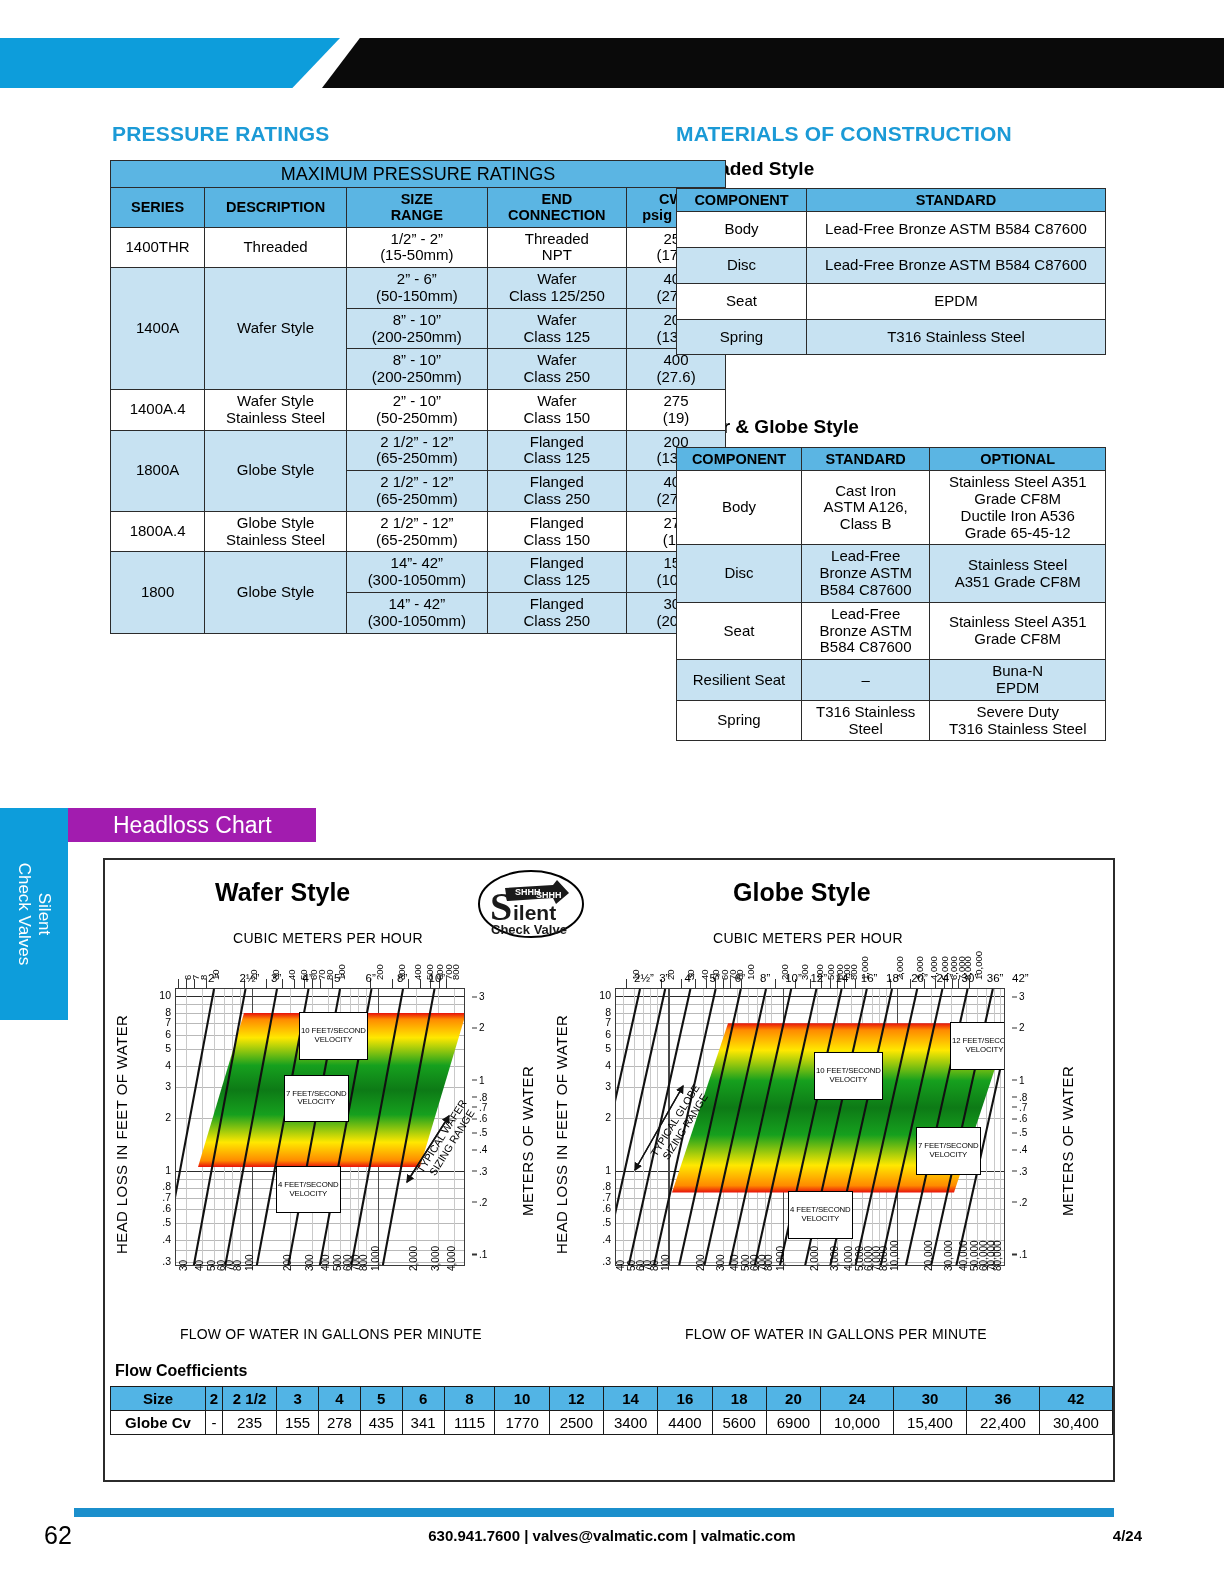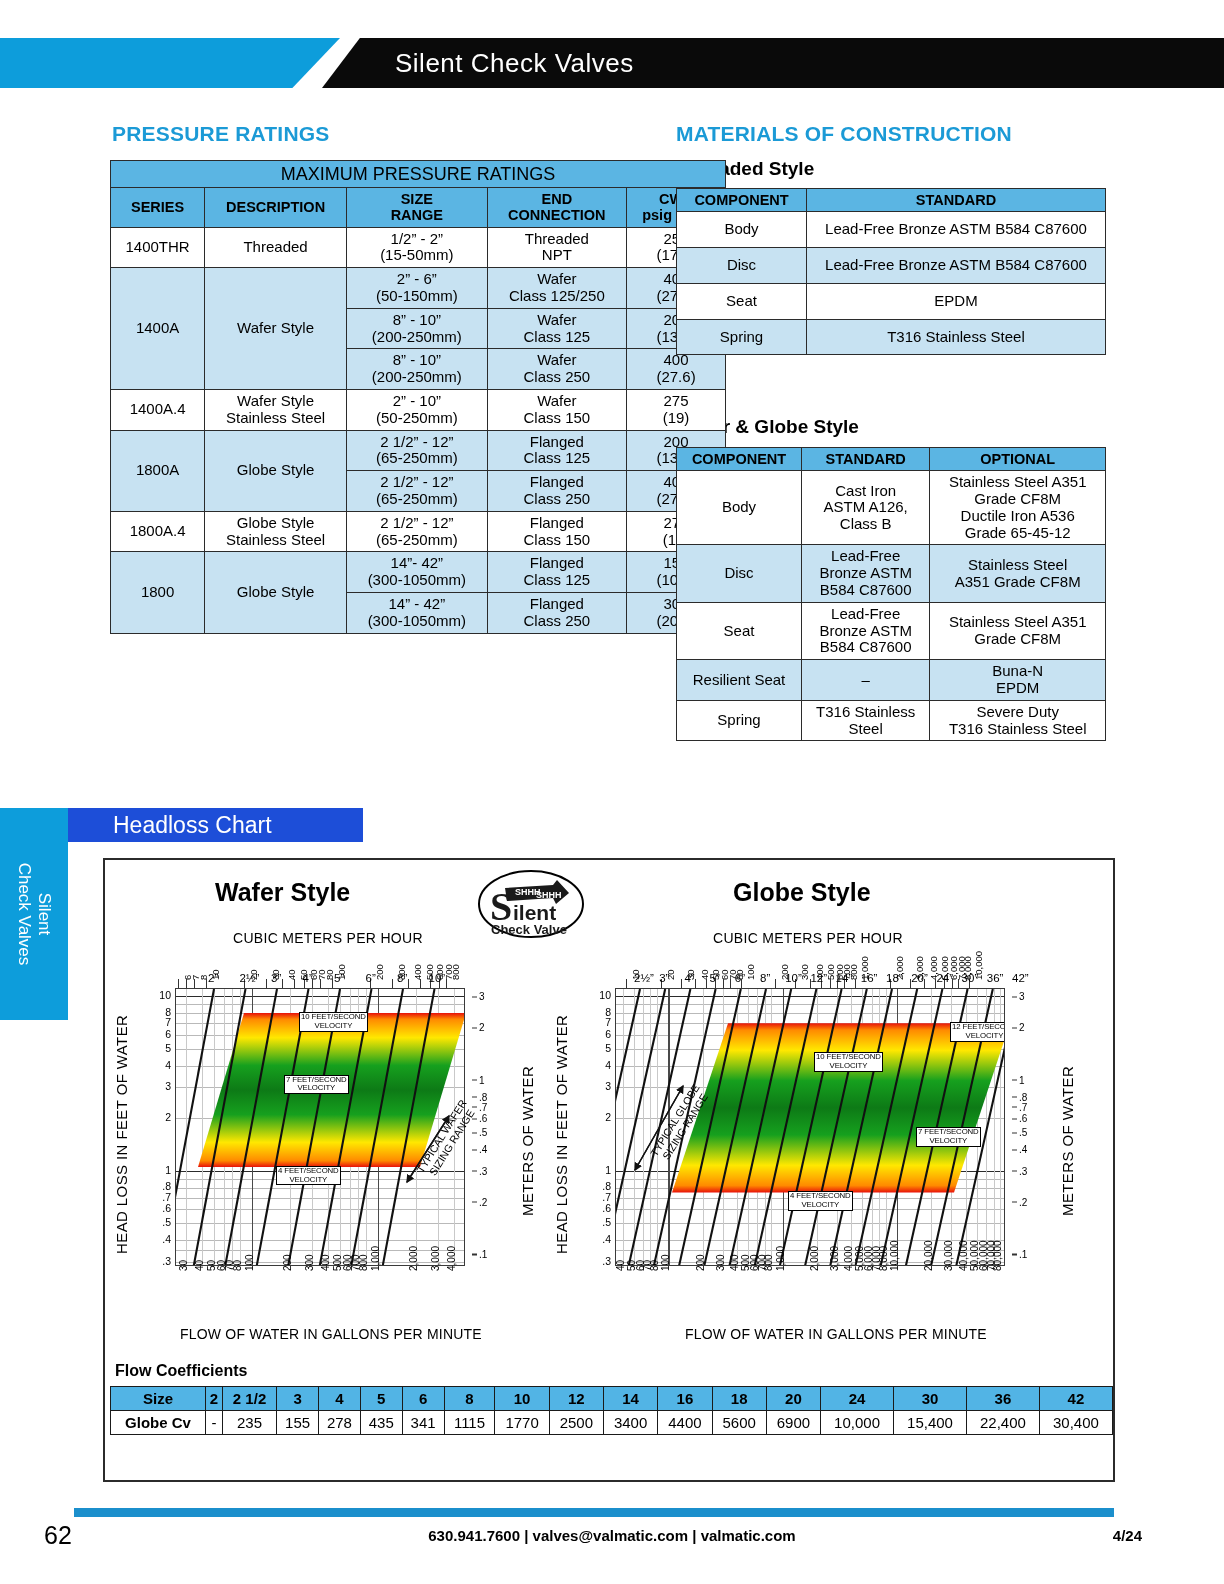--- a/index.html
+++ b/index.html
@@ -60,22 +60,22 @@
   }
   .sidetab-text {
     position:absolute; left:-72px; top:72px; width:212px; height:68px;
     transform:rotate(90deg); transform-origin:center center;
     color:#fff; font-size:17px; text-align:center; line-height:1.15;
     display:flex; align-items:center; justify-content:center;
   }
 
   
   .hl-banner {
-    position:absolute; left:68px; top:808px; width:295px; height:34px;
-    background:#1d4ed8;
+    position:absolute; left:68px; top:808px; width:248px; height:34px;
+    background:#a21caf;
   }
   .hl-banner span {
     position:absolute; left:45px; top:0; height:34px; line-height:34px;
     color:#fff; font-size:23px;
   }
 
   
   .chart-panel {
     position:absolute; left:103px; top:858px; width:1012px; height:624px;
     border:2px solid #2b2b2b; background:#fff;
@@ -114,21 +114,21 @@
   .toptick {
     position:absolute; font-size:9.5px; white-space:nowrap;
     writing-mode:vertical-rl; transform:rotate(180deg);
   }
   .topmark { position:absolute; width:1px; background:#333; }
 
   .sizelabel { position:absolute; font-size:11.5px; white-space:nowrap; }
 
   .velband {
     position:absolute; background:#fff; border:1px solid #000;
-    font-size:7.8px; text-align:center; line-height:1.12; padding:0 1px;
+    font-size:7.8px; text-align:center; line-height:1.12; padding:14px 1px;
     font-weight:normal; letter-spacing:-.1px; white-space:nowrap;
   }
   .rangelabel {
     position:absolute; font-size:10.5px; white-space:nowrap; line-height:1.1;
     text-align:center;
   }
 
   
   .logo { position:absolute; left:477px; top:868px; width:108px; height:72px; }
 
@@ -147,21 +147,20 @@
   .footer-page { position:absolute; left:44px; top:1521px; font-size:25px; }
   .footer-center { position:absolute; left:0; top:1527px; width:1224px; text-align:center; font-size:15px; font-weight:bold; }
   .footer-right { position:absolute; right:82px; top:1527px; font-size:15px; font-weight:bold; }
 </style>
 </head>
 <body>
 
 <div class="header">
   <div class="header-blue"></div>
   <div class="header-black"></div>
-  <div class="header-title">Silent Check Valves</div>
 </div>
 
 <div class="sec-title" style="left:112px; top:122px;">PRESSURE RATINGS</div>
 <div class="sec-title" style="left:676px; top:122px;">MATERIALS OF CONSTRUCTION</div>
 <div class="sub-title" style="left:678px; top:158px;">Threaded Style</div>
 <div class="sub-title" style="left:678px; top:416px;">Wafer &amp; Globe Style</div>
 
 <table class="tbl" id="pressure-table">
     <tbody id="pressure-body">
       <tr>

